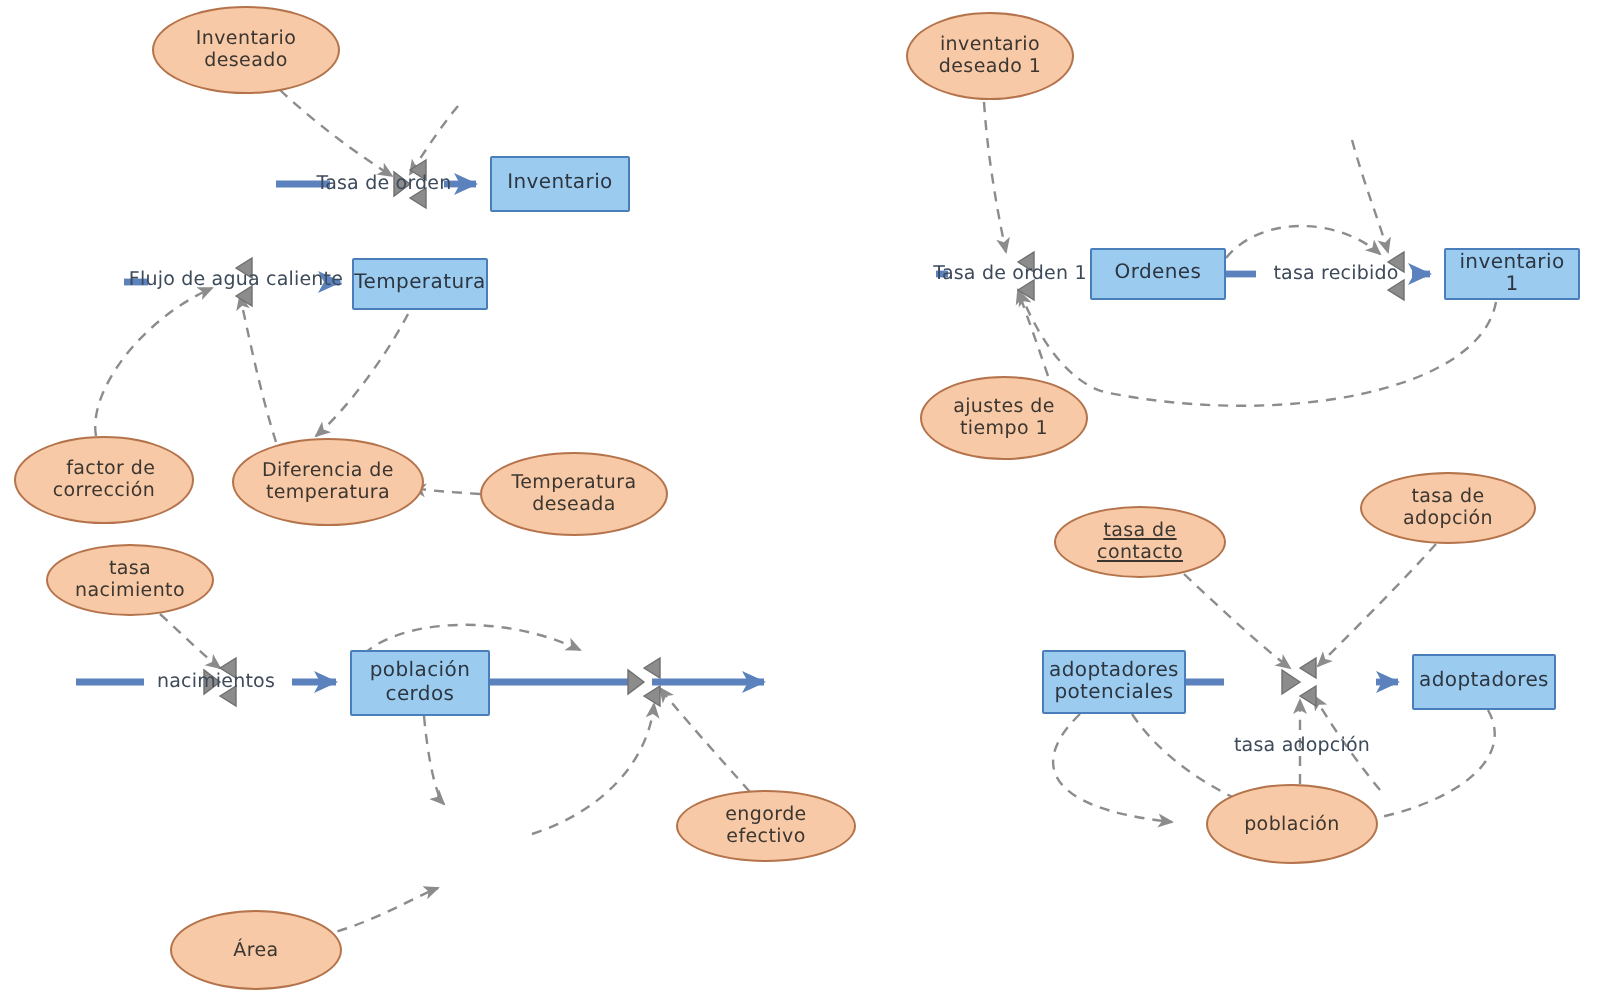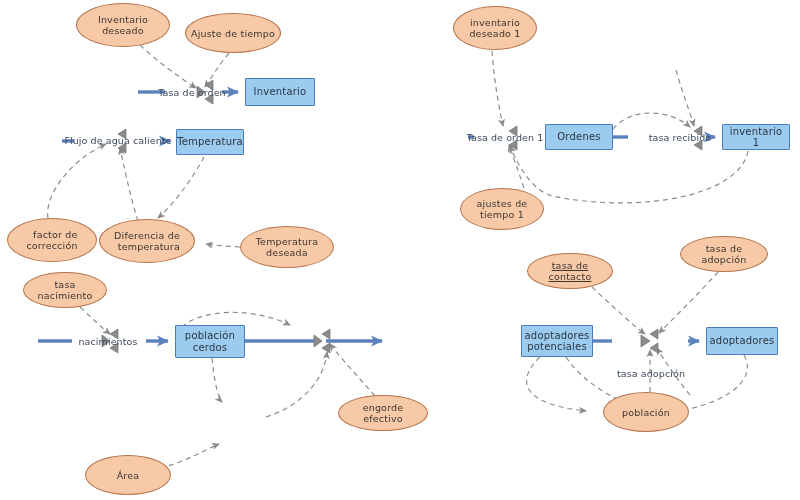--- a/index.html
+++ b/index.html
@@ -110,37 +110,34 @@
       <path d="M509,131 l8,-5 0,10 z M509,145 l8,-5 0,10 z"></path>
       <path d="M694,131 l8,-5 0,10 z M694,145 l8,-5 0,10 z"></path>
       <path d="M650,334 l8,-5 0,10 z M650,348 l8,-5 0,10 z M650,341 l-9,-6 0,12 z"></path>
     </g>
   </svg>
 
   <div class="node aux" style="left:76px;top:3px;width:94px;height:44px;">
     <span class="lbl">Inventario
 deseado</span>
   </div>
-  <div class="node aux" style="left:185px;top:13px;width:96px;height:40px;">
-    <span class="lbl">Ajuste de tiempo</span>
-  </div>
   <div class="node stock" style="left:245px;top:78px;width:70px;height:28px;">
     <span class="lbl">Inventario</span>
   </div>
   <div class="flowlabel" style="left:192px;top:92px;">Tasa de orden</div>
 
   <div class="node stock" style="left:176px;top:129px;width:68px;height:26px;">
     <span class="lbl">Temperatura</span>
   </div>
   <div class="flowlabel" style="left:118px;top:140px;">Flujo de agua caliente</div>
   <div class="node aux" style="left:7px;top:218px;width:90px;height:44px;text-align:right;">
     <span class="lbl">factor de
 corrección</span>
   </div>
-  <div class="node aux" style="left:99px;top:219px;width:96px;height:44px;text-align:right;">
+  <div class="node aux" style="left:116px;top:219px;width:96px;height:44px;">
     <span class="lbl">Diferencia de
 temperatura</span>
   </div>
   <div class="node aux" style="left:240px;top:226px;width:94px;height:42px;">
     <span class="lbl">Temperatura
 deseada</span>
   </div>
 
   <div class="node aux" style="left:23px;top:272px;width:84px;height:36px;">
     <span class="lbl">tasa nacimiento</span>
@@ -162,21 +159,21 @@
     <span class="lbl">inventario
 deseado 1</span>
   </div>
   <div class="node stock" style="left:545px;top:124px;width:68px;height:26px;">
     <span class="lbl">Ordenes</span>
   </div>
   <div class="node stock" style="left:722px;top:124px;width:68px;height:26px;">
     <span class="lbl">inventario 1</span>
   </div>
   <div class="flowlabel" style="left:505px;top:137px;">Tasa de orden 1</div>
-  <div class="flowlabel" style="left:668px;top:137px;margin-left:12px;">tasa recibido</div>
+  <div class="flowlabel" style="left:668px;top:137px;">tasa recibido</div>
   <div class="node aux" style="left:460px;top:188px;width:84px;height:42px;">
     <span class="lbl">ajustes de
 tiempo 1</span>
   </div>
 
   <div class="node aux" style="left:527px;top:253px;width:86px;height:36px;text-decoration:underline;">
     <span class="lbl">tasa de contacto</span>
   </div>
   <div class="node aux" style="left:680px;top:236px;width:88px;height:36px;">
     <span class="lbl">tasa de adopción</span>

